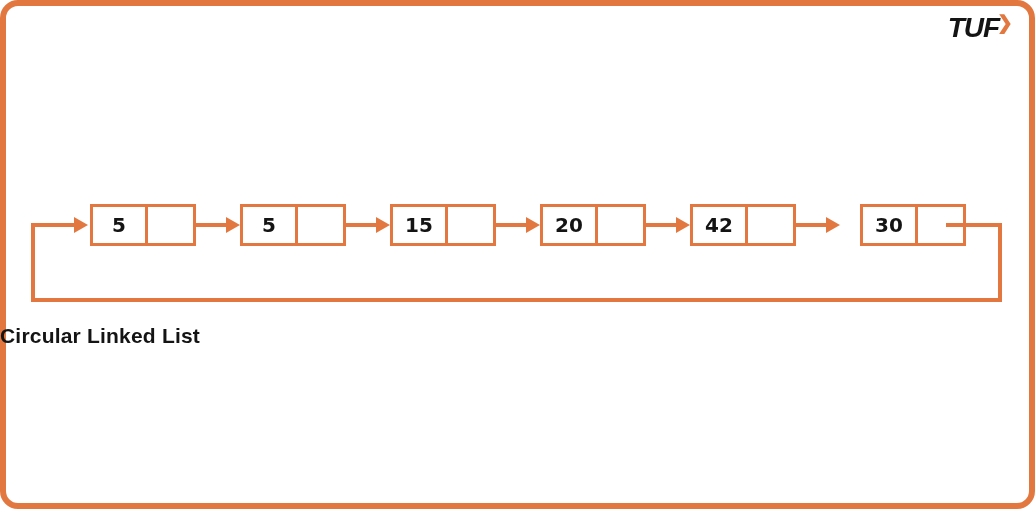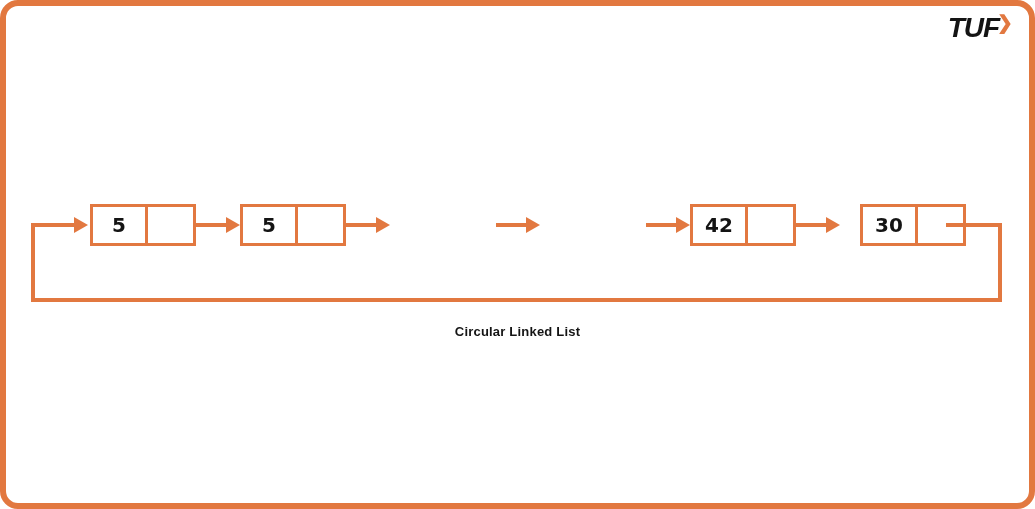--- a/index.html
+++ b/index.html
@@ -48,41 +48,49 @@
     content:""; position:absolute; right:-14px; top:-6px;
     width:0; height:0;
     border-left:14px solid var(--orange);
     border-top:8px solid transparent;
     border-bottom:8px solid transparent;
   }
   .seg { position:absolute; background:var(--orange); }
   
   .caption {
     position:absolute; top:324px; left:0; width:100%;
-    text-align:center; font-weight:bold; font-size:13px;
+    font-weight:bold; font-size:21px;
     color:var(--ink); letter-spacing:0.2px;
   }
 </style>
 </head>
 <body>
 
 <div class="canvas">
 
   <div class="frame-border"></div>
 
   <div class="logo">
     <span>TUF</span><span class="chevron">❯</span>
   </div>
 
   <div class="node" style="left:90px">
     <div class="cell-value">5</div>
     <div class="cell-next"></div>
   </div>
   <div class="node" style="left:240px">
     <div class="cell-value">5</div>
+    <div class="cell-next"></div>
+  </div>
+  <div class="node" style="left:390px">
+    <div class="cell-value">15</div>
+    <div class="cell-next"></div>
+  </div>
+  <div class="node" style="left:540px">
+    <div class="cell-value">20</div>
     <div class="cell-next"></div>
   </div>
   <div class="node" style="left:690px">
     <div class="cell-value">42</div>
     <div class="cell-next"></div>
   </div>
   <div class="node" style="left:860px">
     <div class="cell-value">30</div>
     <div class="cell-next"></div>
   </div>

